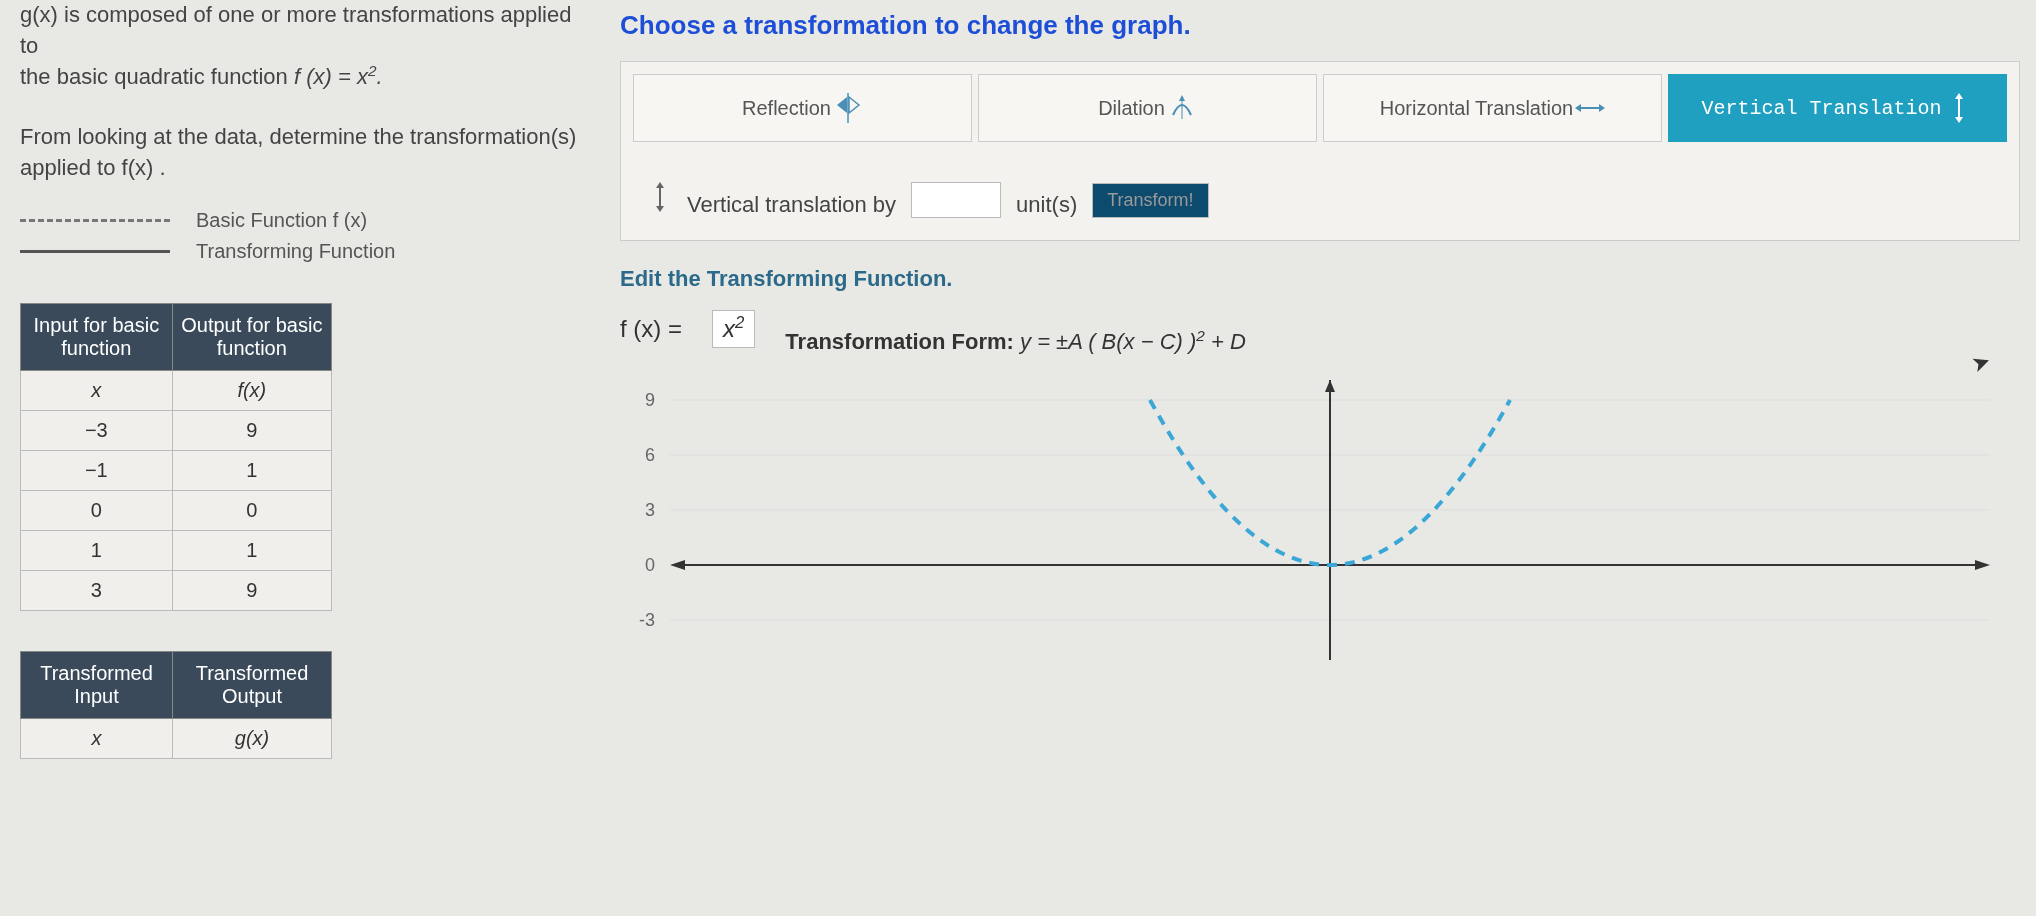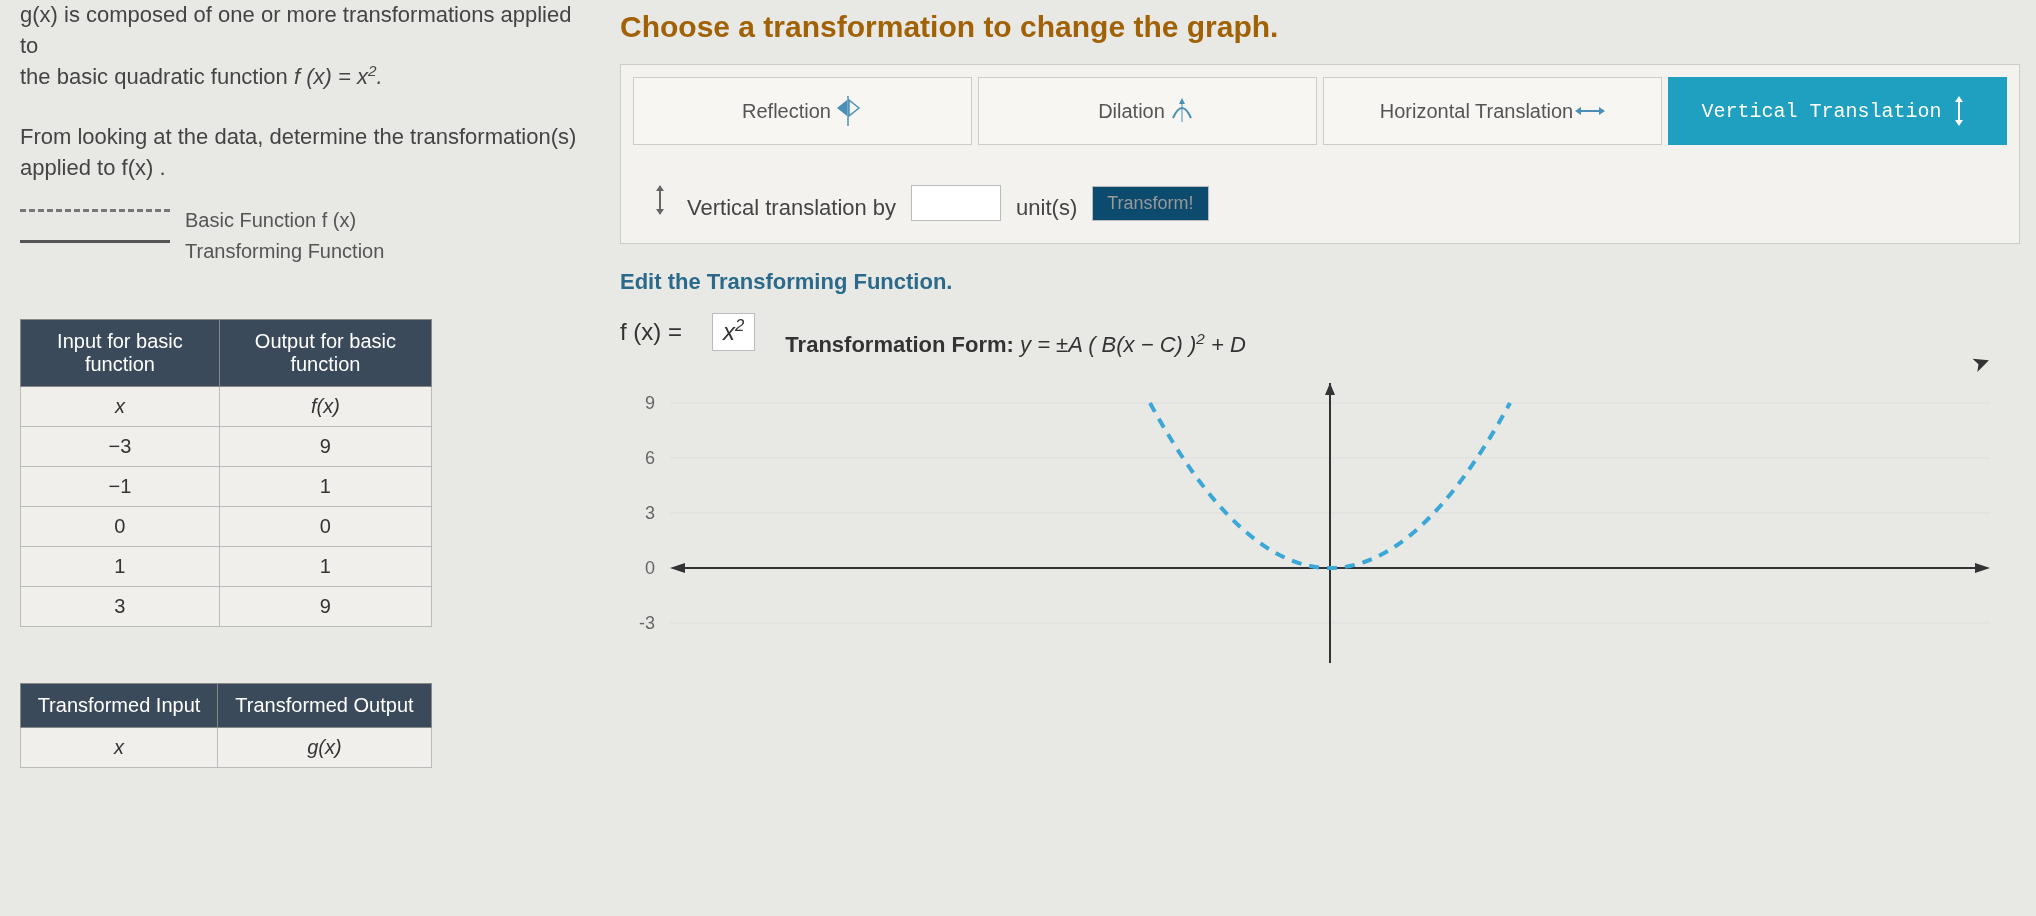--- a/index.html
+++ b/index.html
@@ -31,34 +31,35 @@
   color: #444;
   line-height: 1.4;
 }
 .legend {
   margin-top: 25px;
   font-size: 20px;
   color: #555;
 }
 .legend-row {
   display: flex;
-  gap: 15px;
+  align-items: center;
+  gap: 26px;
   margin-bottom: 8px;
 }
 .legend-line {
   width: 150px;
   height: 0;
   border-top: 3px dashed #777;
 }
 .legend-line.solid {
   border-top: 3px solid #555;
 }
 .table1, .table2 {
-  margin-top: 56px;
-  width: 412px;
+  margin-top: 40px;
+  width: 312px;
   border-collapse: collapse;
   font-size: 20px;
 }
 .table1 th, .table2 th {
   background: #3a4a5a;
   color: #fff;
   font-weight: 500;
   padding: 10px 8px;
   border: 1px solid #888;
   text-align: center;
@@ -73,23 +74,23 @@
 .table1 .hdr-row2 td, .table2 .hdr-row2 td {
   font-style: italic;
 }
 .right-panel {
   position: absolute;
   left: 620px;
   top: 0;
   width: 1400px;
 }
 .choose-text {
-  font-size: 30px;
+  font-size: 26px;
   font-weight: 600;
-  color: #a16207;
+  color: #1d4ed8;
   margin-bottom: 20px;
   margin-top: 10px;
 }
 .transform-box {
   border: 1px solid #ccc;
   background: #f3f2ee;
   padding: 12px;
 }
 .tabs {
   display: flex;

